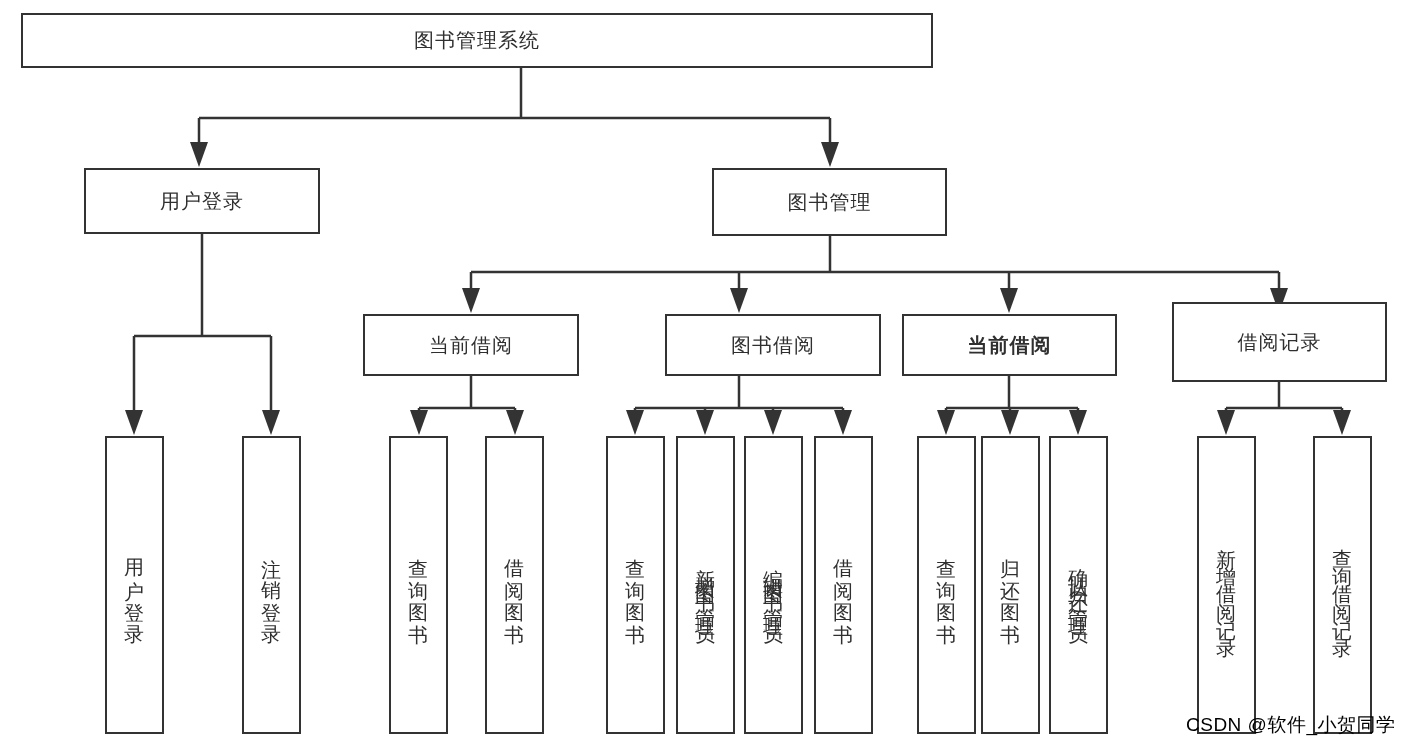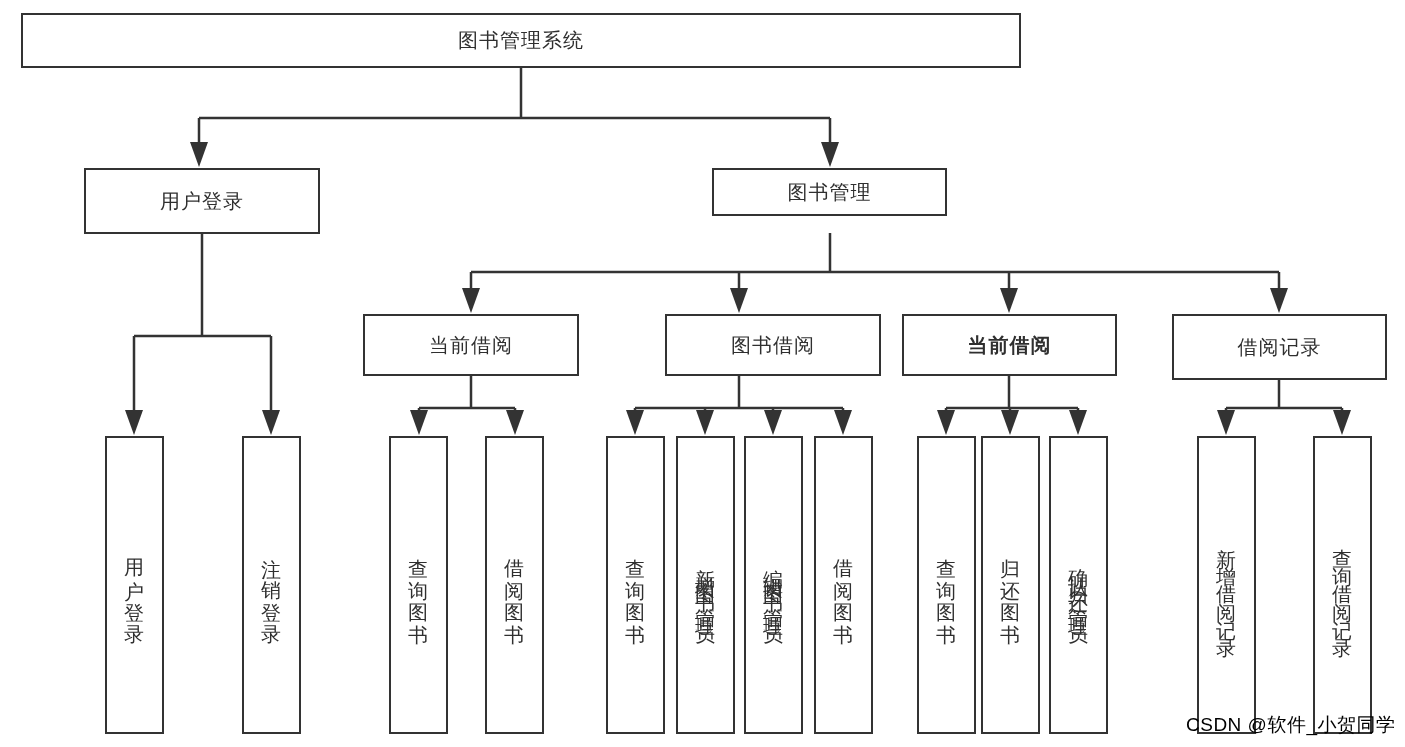--- a/index.html
+++ b/index.html
@@ -75,29 +75,29 @@
       <polygon points="764,410 782,410 773,435"></polygon>
       <polygon points="834,410 852,410 843,435"></polygon>
       <polygon points="937,410 955,410 946,435"></polygon>
       <polygon points="1001,410 1019,410 1010,435"></polygon>
       <polygon points="1069,410 1087,410 1078,435"></polygon>
       <polygon points="1217,410 1235,410 1226,435"></polygon>
       <polygon points="1333,410 1351,410 1342,435"></polygon>
     </g>
   </svg>
 
-  <div class="node" style="left:21px;top:13px;width:1000px;height:55px;">图书管理系统</div>
+  <div class="node" style="left:21px;top:13px;width:912px;height:55px;">图书管理系统</div>
 
   <div class="node" style="left:84px;top:168px;width:236px;height:66px;">用户登录</div>
-  <div class="node" style="left:712px;top:168px;width:235px;height:48px;">图书管理</div>
+  <div class="node" style="left:712px;top:168px;width:235px;height:68px;">图书管理</div>
 
   <div class="node" style="left:363px;top:314px;width:216px;height:62px;">当前借阅</div>
   <div class="node" style="left:631px;top:314px;width:216px;height:62px;margin-left:34px;">图书借阅</div>
   <div class="node" style="left:902px;top:314px;width:215px;height:62px;font-weight:bold;">当前借阅</div>
-  <div class="node" style="left:1172px;top:314px;width:215px;height:66px;">借阅记录</div>
+  <div class="node" style="left:1172px;top:302px;width:215px;height:80px;">借阅记录</div>
 
   <div class="node box-v" style="left:105px;top:436px;width:59px;height:298px;">用户登录</div>
   <div class="node box-v" style="left:242px;top:436px;width:59px;height:298px;">注销登录</div>
 
   <div class="node box-v" style="left:389px;top:436px;width:59px;height:298px;">查询图书</div>
   <div class="node box-v" style="left:485px;top:436px;width:59px;height:298px;">借阅图书</div>
 
   <div class="node box-v" style="left:606px;top:436px;width:59px;height:298px;">查询图书</div>
   <div class="node box-v len9" style="left:676px;top:436px;width:59px;height:298px;">新增图书（管理员）</div>
   <div class="node box-v len9" style="left:744px;top:436px;width:59px;height:298px;">编辑图书（管理员）</div>

